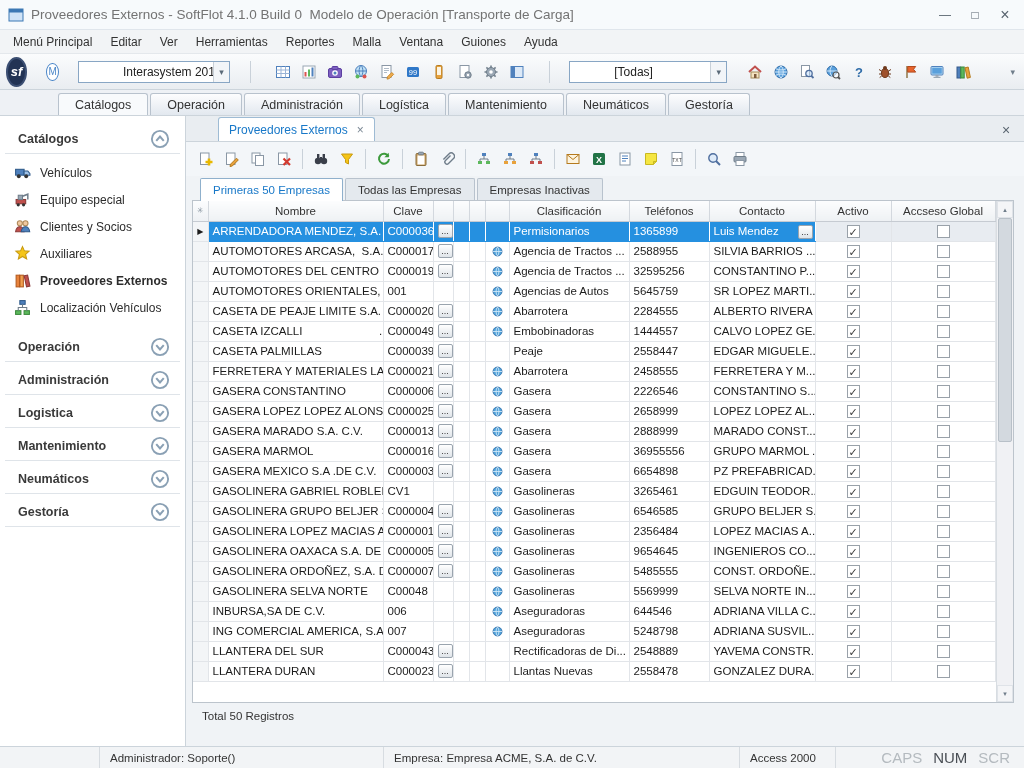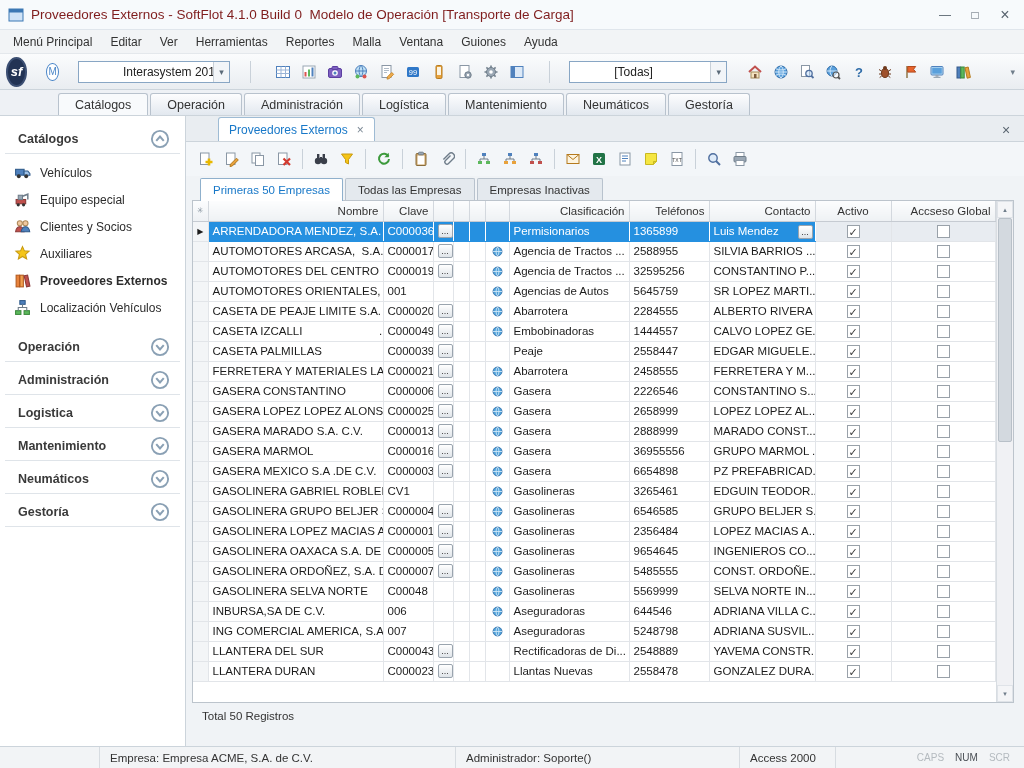--- a/index.html
+++ b/index.html
@@ -5,21 +5,21 @@
   * { box-sizing: border-box; margin: 0; padding: 0; }
   html, body { width: 1024px; height: 768px; overflow: hidden; }
   body { font-family: "Liberation Sans", "DejaVu Sans", sans-serif; font-size: 12px; color: #222; background: #e8ecf0; }
   .icon svg { display: block; }
   .icon { display: inline-flex; align-items: center; justify-content: center; }
   button { font-family: inherit; cursor: default; }
 
   
   .titlebar { height: 30px; background: #f7fafc; border-bottom: 1px solid #e0e6ec; display: flex; align-items: center; padding: 0 4px 0 8px; }
   .titlebar .appicon { width: 16px; height: 16px; margin-right: 7px; }
-  .title { flex: 1; color: #7f1d1d; font-size: 13.5px; white-space: pre; overflow: hidden; }
+  .title { flex: 1; color: #737373; font-size: 13.5px; white-space: pre; overflow: hidden; }
   .win-controls { display: flex; }
   .win-btn { width: 30px; height: 22px; background: none; border: none; color: #5a6570; display: flex; align-items: center; justify-content: center; }
   .win-btn .glyph { font-size: 12px; }
   .win-btn[data-name="close-button"] .glyph { font-size: 16px; }
 
   
   .menubar { height: 24px; background: #f2f4f6; border-bottom: 1px solid #e4e8ec; display: flex; align-items: center; padding: 0 4px; }
   .menu-item { padding: 3px 9px; color: #333; }
 
   
@@ -68,21 +68,21 @@
 
   
   .subtabs { height: 24px; display: flex; align-items: flex-end; padding-left: 14px; gap: 2px; }
   .stab { height: 22px; padding: 8px 12px; display: flex; align-items: center; font-size: 11.5px; border: 1px solid #b8c2cd; border-bottom: none; border-radius: 2px 2px 0 0; background: #e4e9ee; color: #333; }
   .stab.active { background: #fff; color: #1878c8; border-color: #8fb0cc; position: relative; z-index: 2; margin-bottom: -1px; height: 23px; }
 
   
   .gridpanel { margin: 0 10px 0 6px; height: 503px; border: 1px solid #bcc4cc; background: #fff; display: flex; position: relative; z-index: 1; }
   .gridscroll { flex: 1; overflow: hidden; }
   table.grid { border-collapse: collapse; table-layout: fixed; width: 802px; font-size: 11.5px; }
-  table.grid th { background: linear-gradient(#fcfdfe, #eef1f4); border-right: 1px solid #d3d8de; border-bottom: 1px solid #c6cbd2; font-weight: normal; color: #333; text-align: right; height: 20px; padding: 0 4px; white-space: pre; overflow: hidden; }
+  table.grid th { background: linear-gradient(#fcfdfe, #eef1f4); border-right: 1px solid #d3d8de; border-bottom: 1px solid #c6cbd2; font-weight: normal; color: #333; text-align: center; height: 20px; padding: 0 4px; white-space: pre; overflow: hidden; }
   table.grid th.marker { padding: 0; text-align: center; font-size: 8px; color: #8a96a2; }
   table.grid td { height: 20px; padding: 0 4px; border-right: 1px solid #e2e5e9; border-bottom: 1px solid #e2e5e9; white-space: pre; overflow: hidden; color: #1c1c1c; }
   td.marker { background: #f3f5f7; border-right: 1px solid #d3d8de; text-align: center; font-size: 8px; padding: 0; color: #222; }
   td.btncell, td.iconcell { padding: 0 2px; text-align: center; }
   td.iconcell .icon { display: inline-flex; vertical-align: middle; }
   td.checkcell { text-align: center; padding: 0; }
   tr.selected td.data { background: #2590e0; color: #fff; border-right-color: rgba(255,255,255,.28); border-bottom-color: #2590e0; }
   tr.selected td.checkcell { background: #e8ecf1; }
   .cb { display: inline-block; width: 13px; height: 13px; border: 1px solid #99a1a9; background: #fff; line-height: 12px; text-align: center; font-size: 11px; color: #3a3a3a; vertical-align: middle; }
   .cb.checked::after { content: "✓"; }
@@ -99,21 +99,21 @@
   .gridfooter { height: 26px; display: flex; align-items: center; padding-left: 16px; font-size: 11.5px; color: #333; }
 
   
   .statusbar { height: 22px; background: #f2f4f6; border-top: 1px solid #ccd4db; display: flex; align-items: center; font-size: 11.5px; color: #333; }
   .sseg { height: 100%; display: flex; align-items: center; padding: 0 10px; border-right: 1px solid #d7dce1; white-space: pre; overflow: hidden; }
   .sseg.first { width: 100px; }
   .sseg.company { width: 356px; }
   .sseg.admin { width: 284px; }
   .sseg.db { width: 96px; }
   .sseg.fill { flex: 1; border-right: none; }
-  .locks { display: flex; gap: 11px; padding-right: 14px; font-size: 10px; color: #b4babf; }
+  .locks { display: flex; gap: 11px; padding-right: 14px; font-size: 15px; color: #b4babf; }
   .lock.on { color: #4a4f55; }
 </style>
 </head>
 <body>
 
 <div class="app" data-name="application-window">
 
   <div class="titlebar" data-name="titlebar">
     <span class="icon appicon" data-name="app-icon">
         <svg width="16" height="16" viewBox="0 0 16 16" xmlns="http://www.w3.org/2000/svg">
@@ -1120,22 +1120,22 @@
 
       <div class="gridfooter" data-name="grid-footer">
         <span data-name="record-count">Total 50 Registros</span>
       </div>
 
     </div>
   </div>
 
   <div class="statusbar" data-name="statusbar">
     <div class="sseg first" data-name="status-segment-empty"></div>
+    <div class="sseg admin" data-name="status-admin">Administrador: Soporte()</div>
     <div class="sseg company" data-name="status-company">Empresa: Empresa ACME, S.A. de C.V.</div>
-    <div class="sseg admin" data-name="status-admin">Administrador: Soporte()</div>
     <div class="sseg db" data-name="status-database">Access 2000</div>
     <div class="sseg fill" data-name="status-segment-filler"></div>
     <div class="locks" data-name="lock-indicators">
         <span class="lock" data-name="lock-indicator-caps">CAPS</span>
         <span class="lock on" data-name="lock-indicator-num">NUM</span>
         <span class="lock" data-name="lock-indicator-scr">SCR</span>
       </div>
   </div>
 
 </div>

